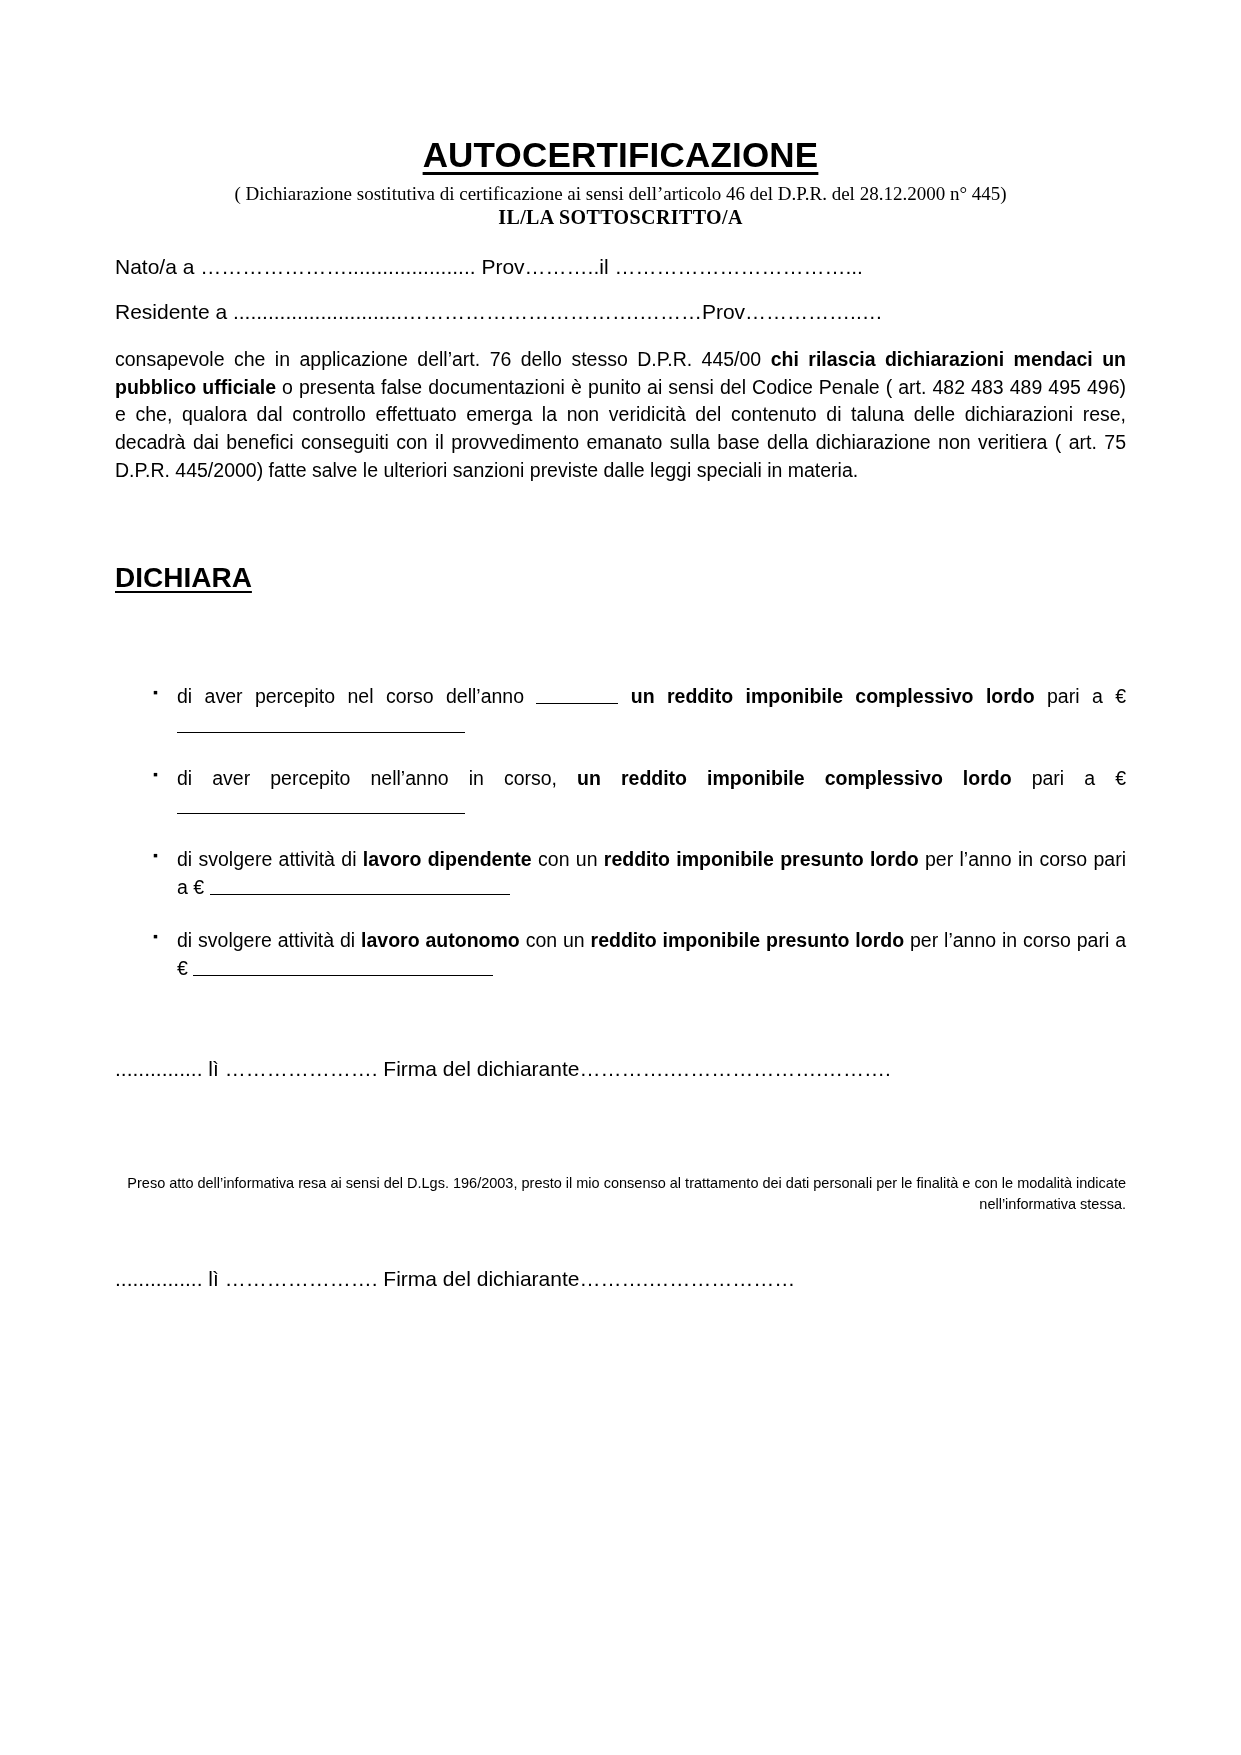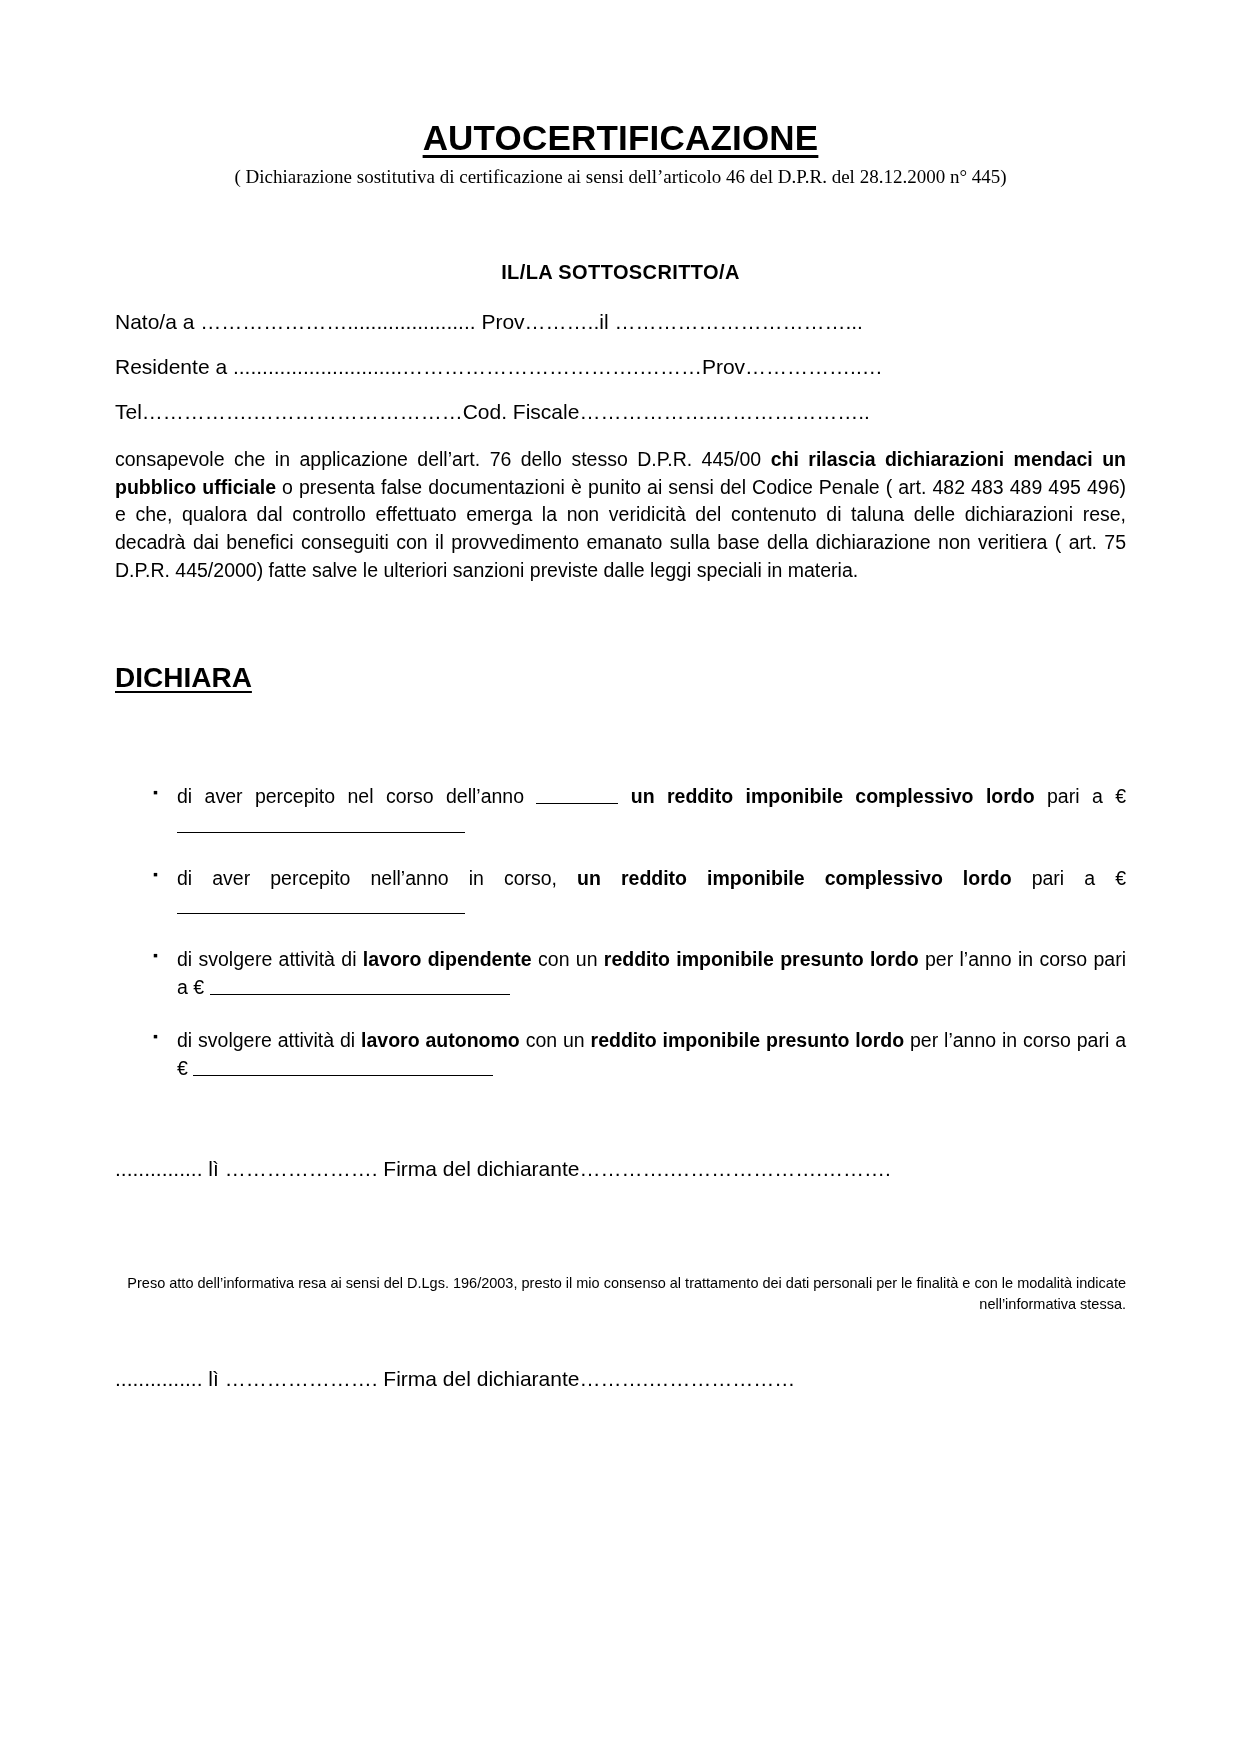--- a/index.html
+++ b/index.html
@@ -12,21 +12,21 @@
     height: 1755px;
     font-family: "Liberation Sans", sans-serif;
     color: #000000;
     -webkit-font-smoothing: antialiased;
   }
   .page {
     position: relative;
     width: 1241px;
     height: 1755px;
     box-sizing: border-box;
-    padding: 0 115px;
+    padding: 17px 115px;
   }
 
   
   .title-block { padding-top: 118px; text-align: center; }
   .doc-title {
     font-family: "Liberation Sans", sans-serif;
     font-size: 35px;
     font-weight: bold;
     letter-spacing: .2px;
     text-decoration: underline;
@@ -38,25 +38,24 @@
     font-family: Liberation Serif, serif;
     font-size: 19px;
     margin: 8px 0 0 0;
     line-height: 1.2;
     white-space: nowrap;
   }
 
   
   .sub-heading {
     text-align: center;
-    font-family: Liberation Sans, sans-serif;
+    font-family: Liberation Serif, serif;
     font-weight: bold;
     font-size: 20px;
     letter-spacing: .4px;
-    margin-top: 72px;
   }
 
   
   .fields { margin-top: 27px; }
   .field-line {
     font-size: 21px;
     line-height: 1.0;
     margin-bottom: 24px;
     white-space: nowrap;
     overflow: hidden;
@@ -139,21 +138,20 @@
   <div class="title-block">
     <h1 class="doc-title">AUTOCERTIFICAZIONE</h1>
     <div class="doc-subtitle">( Dichiarazione sostitutiva di certificazione ai sensi dell’articolo 46 del D.P.R. del  28.12.2000 n° 445)</div>
   </div>
 
   <div class="sub-heading">IL/LA  SOTTOSCRITTO/A</div>
 
   <div class="fields">
     <div class="field-line">Nato/a  a …………………...................... Prov………..il ……………………………...</div>
     <div class="field-line">Residente a .............................…………………………….………Prov……………..…</div>
-    <div class="field-line">Tel…………….…………………………Cod. Fiscale……………….…………………..</div>
   </div>
 
   <p class="consapevole"><span>consapevole che in applicazione dell’art. 76 dello stesso D.P.R. 445/00 </span><b>chi rilascia dichiarazioni mendaci un pubblico ufficiale</b><span> o presenta false documentazioni è punito ai sensi del Codice Penale ( art. 482 483 489 495 496) e che, qualora dal controllo effettuato emerga la non veridicità del contenuto di taluna delle dichiarazioni rese, decadrà dai benefici conseguiti con il provvedimento emanato sulla base della dichiarazione non veritiera ( art. 75 D.P.R. 445/2000) fatte salve le ulteriori sanzioni previste dalle leggi speciali in materia.</span></p>
 
   <div class="dichiara">DICHIARA</div>
 
   <ul class="bullets">
     <li class="bullet">
       <span class="marker">▪</span><span> di  aver  percepito  nel  corso  dell’anno  </span><span class="blank short"></span><b>  un  reddito  imponibile  complessivo lordo </b><span>pari a € </span><span class="blank long"></span>
     </li>

